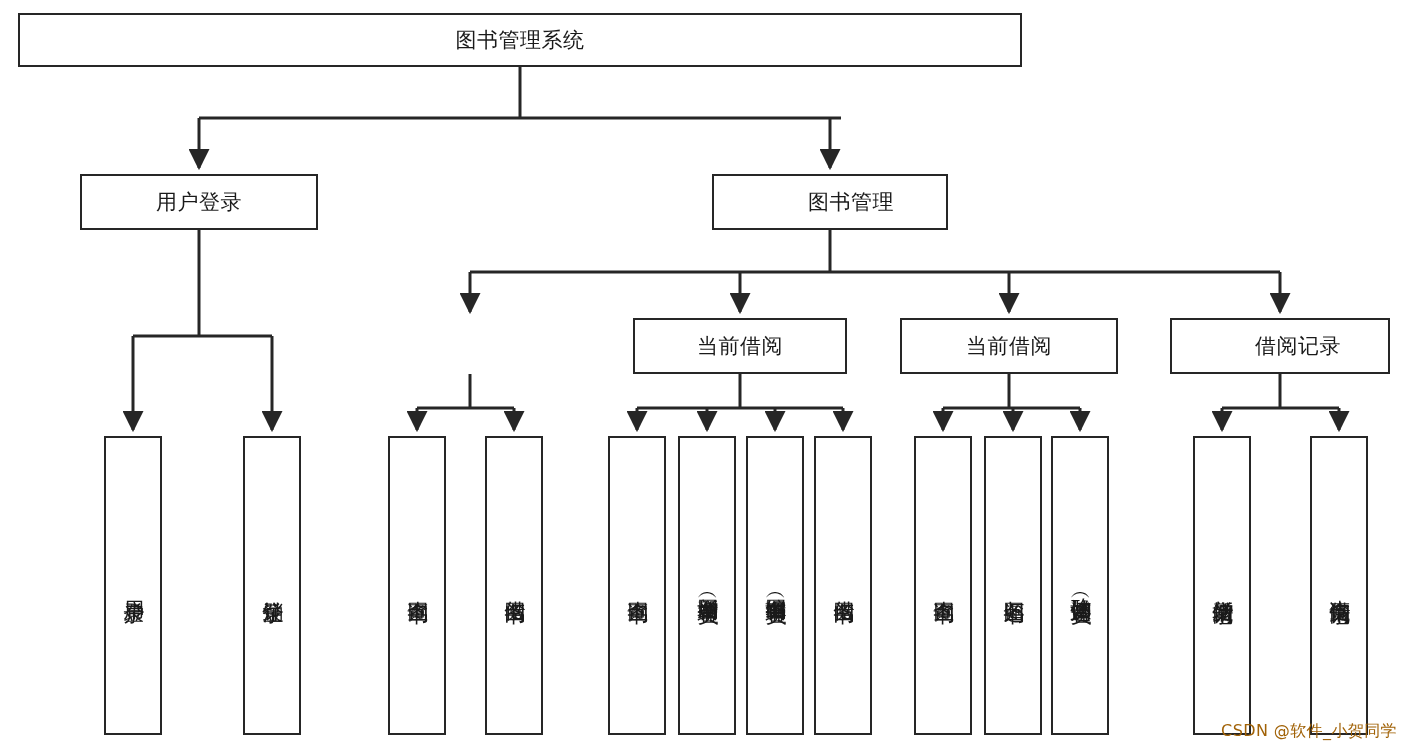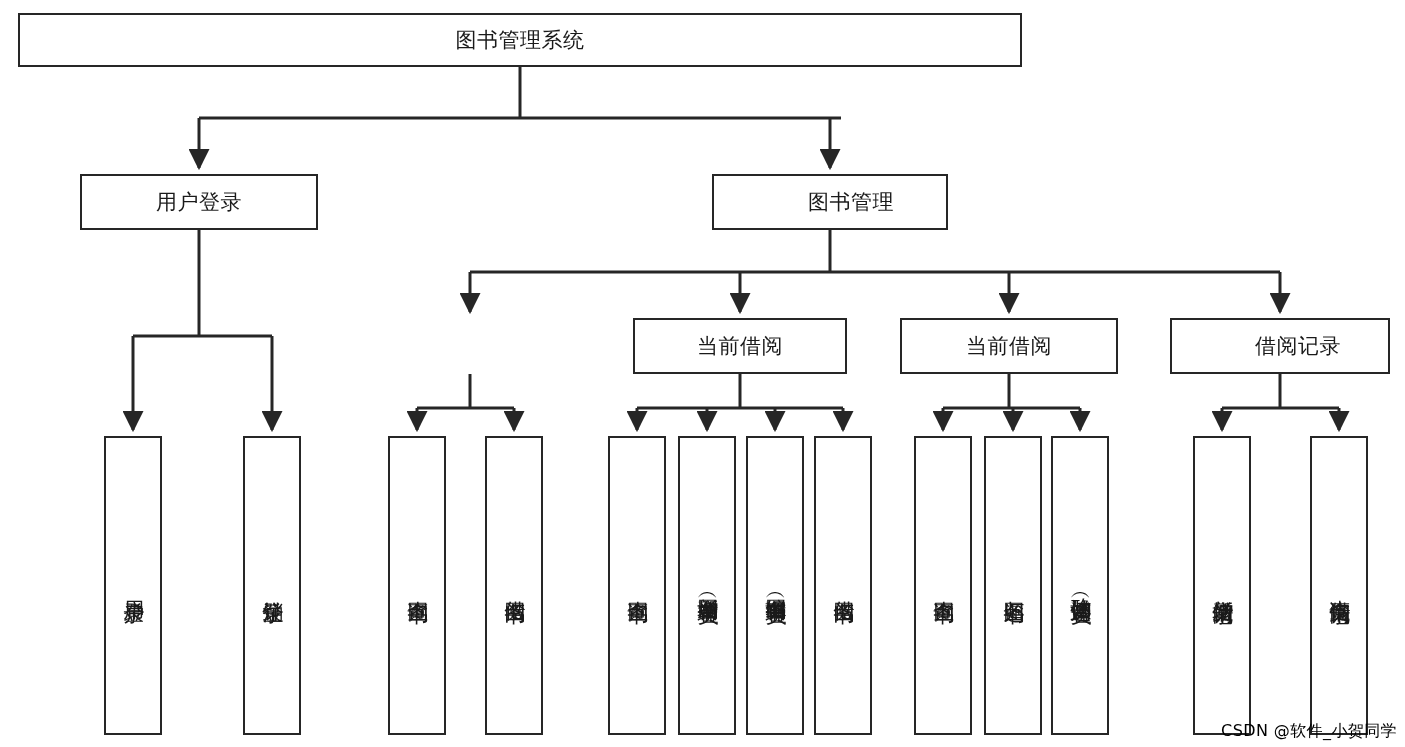--- a/index.html
+++ b/index.html
@@ -55,21 +55,21 @@
     line-height: 1.14;
     letter-spacing: 1px;
     max-height: 262px;
     white-space: normal;
   }
   #watermark {
     position: absolute;
     right: 8px;
     bottom: 5px;
     font-size: 16px;
-    color: #000000;
+    color: #a16207;
     letter-spacing: 0.4px;
     white-space: nowrap;
     pointer-events: none;
   }
 </style>
 </head>
 <body>
 
 <div id="canvas">
 

